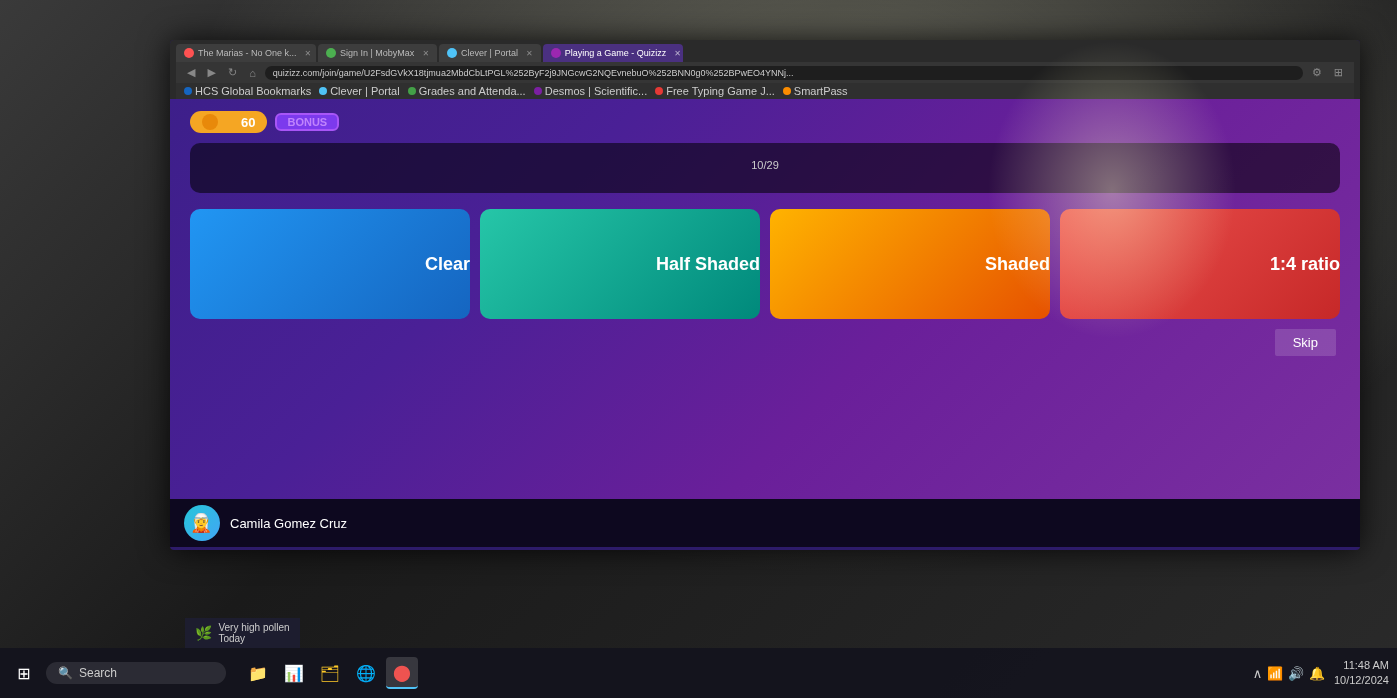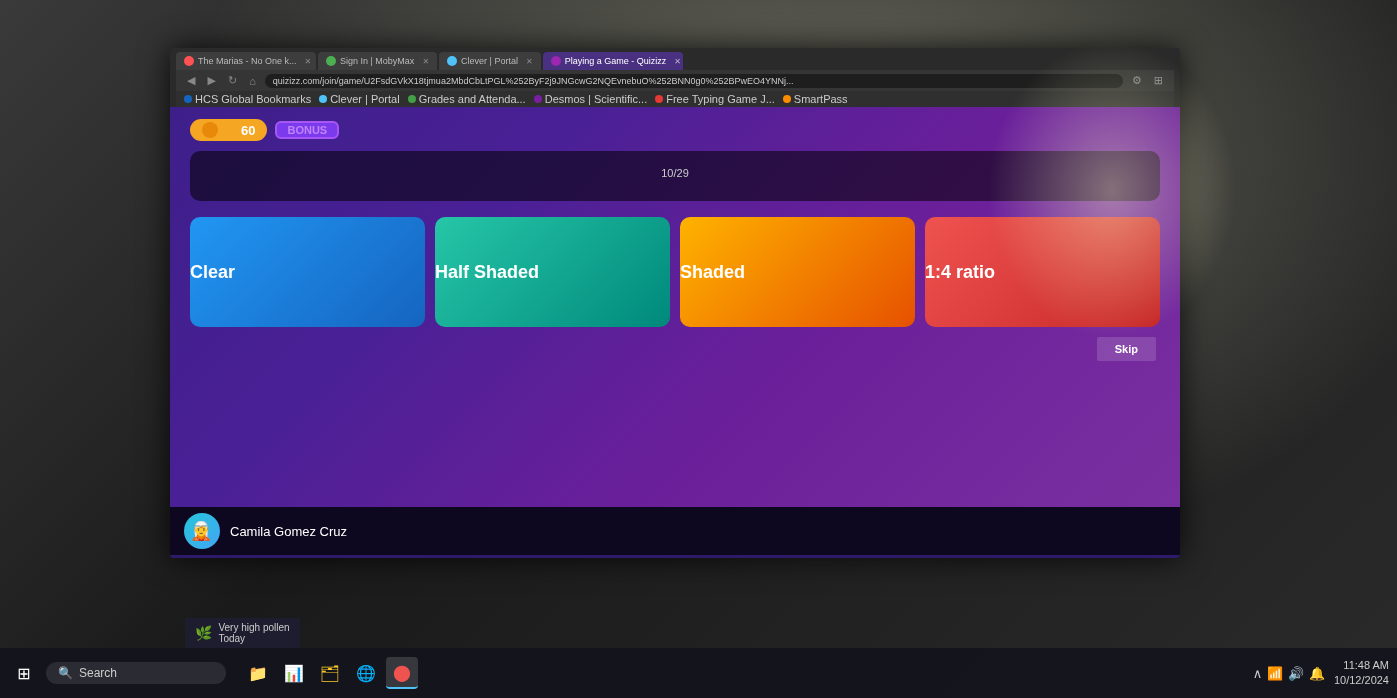--- a/index.html
+++ b/index.html
@@ -16,23 +16,23 @@
     .laptop-bg {
       position: absolute;
       inset: 0;
       background: radial-gradient(ellipse at 60% 20%, rgba(255,255,220,0.35) 0%, transparent 55%),
                   linear-gradient(135deg, #3a3a3a 0%, #1a1a1a 40%, #2a2a2a 100%);
     }
 
     
     .screen {
       position: absolute;
-      top: 48px;
+      top: 40px;
       left: 170px;
-      width: 1010px;
+      width: 1190px;
       height: 510px;
       background: #2d1b69;
       border-radius: 4px;
       overflow: hidden;
       box-shadow: 0 0 30px rgba(0,0,0,0.8);
     }
 
     
     .browser-chrome {
       background: #2a2a2a;
@@ -204,21 +204,21 @@
       gap: 10px;
       margin-bottom: 10px;
     }
 
     .answer-btn {
       border-radius: 10px;
       padding: 0;
       min-height: 110px;
       display: flex;
       align-items: center;
-      justify-content: flex-start;
+      justify-content: flex-end;
       cursor: pointer;
       border: none;
       font-size: 18px;
       font-weight: 600;
       color: #fff;
       transition: transform 0.1s;
       position: relative;
       overflow: hidden;
     }
 
@@ -244,23 +244,23 @@
       justify-content: flex-end;
       padding-right: 4px;
     }
 
     .skip-btn {
       background: rgba(255,255,255,0.15);
       color: #fff;
       border: none;
       border-radius: 2px;
       padding: 6px 18px;
-      font-size: 11px;
-      cursor: pointer;
-      font-weight: 700;
+      font-size: 13px;
+      cursor: pointer;
+      font-weight: 400;
     }
 
     
     .player-footer {
       background: rgba(0,0,0,0.7);
       display: flex;
       align-items: center;
       gap: 10px;
       padding: 6px 14px;
     }

